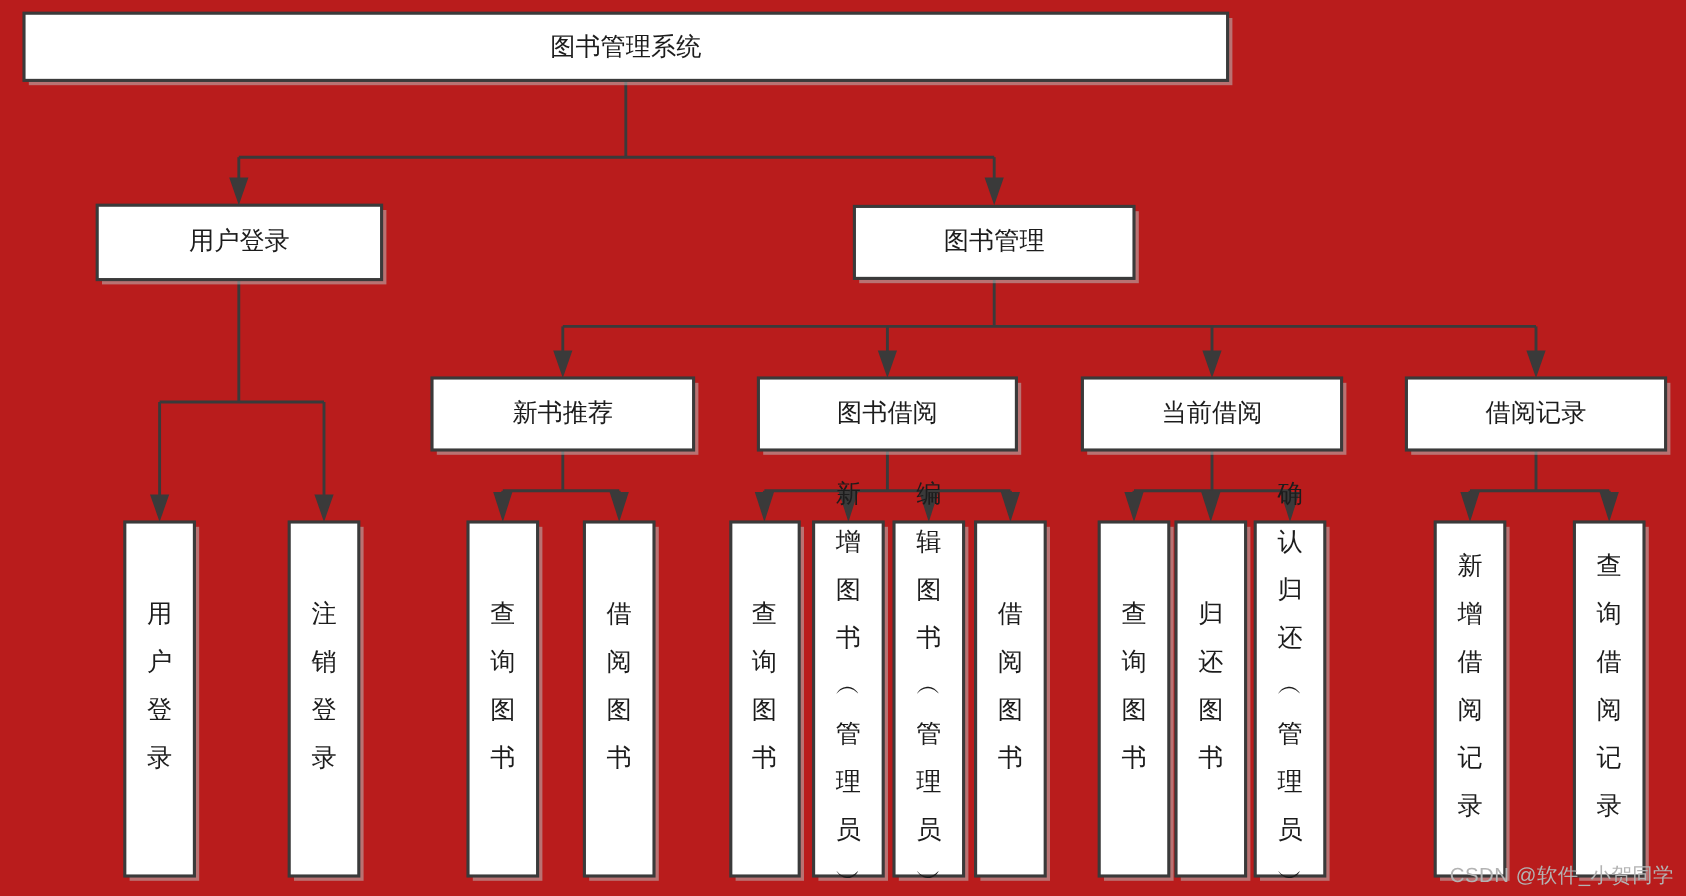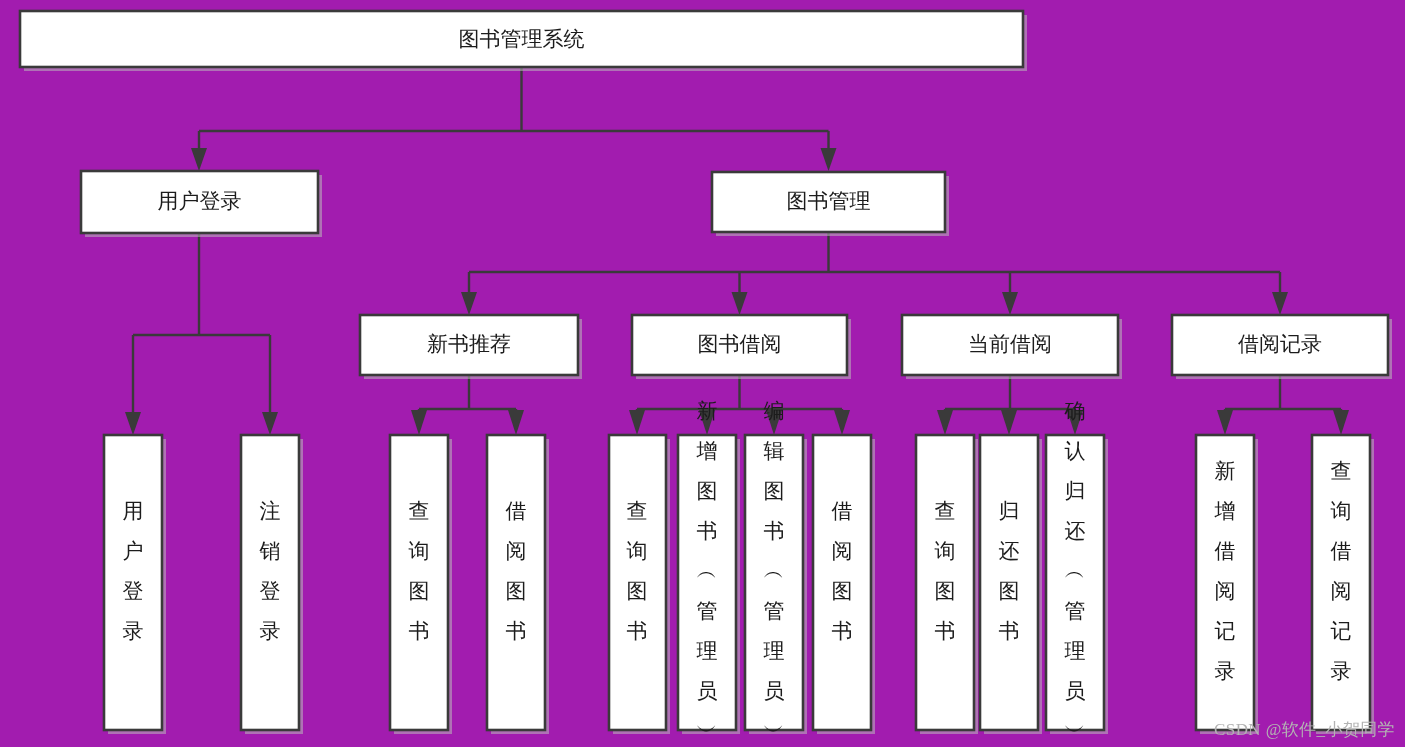--- a/index.html
+++ b/index.html
@@ -8,21 +8,21 @@
     padding: 0;
     background: #ffffff;
   }
   body {
     font-family: "DejaVu Sans", "Liberation Sans", sans-serif;
   }
   #diagram-root {
     position: relative;
     width: 1405px;
     height: 747px;
-    background: #a21caf;
+    background: #b91c1c;
     overflow: hidden;
   }
   svg#flow-svg {
     position: absolute;
     left: 0;
     top: 0;
     width: 1405px;
     height: 747px;
     display: block;
   }
@@ -55,21 +55,21 @@
   .node-label-vertical {
     font-family: "DejaVu Sans", "Liberation Sans", sans-serif;
     fill: #1c1c1c;
     font-size: 21px;
     text-anchor: middle;
   }
   .watermark {
     position: absolute;
     right: 10px;
     bottom: 6px;
-    font-family: Liberation Serif, serif;
+    font-family: Liberation Sans, sans-serif;
     font-size: 17px;
     color: #b3b3b3;
     letter-spacing: 0.4px;
     white-space: nowrap;
     user-select: none;
   }
 </style>
 </head>
 <body>
 

